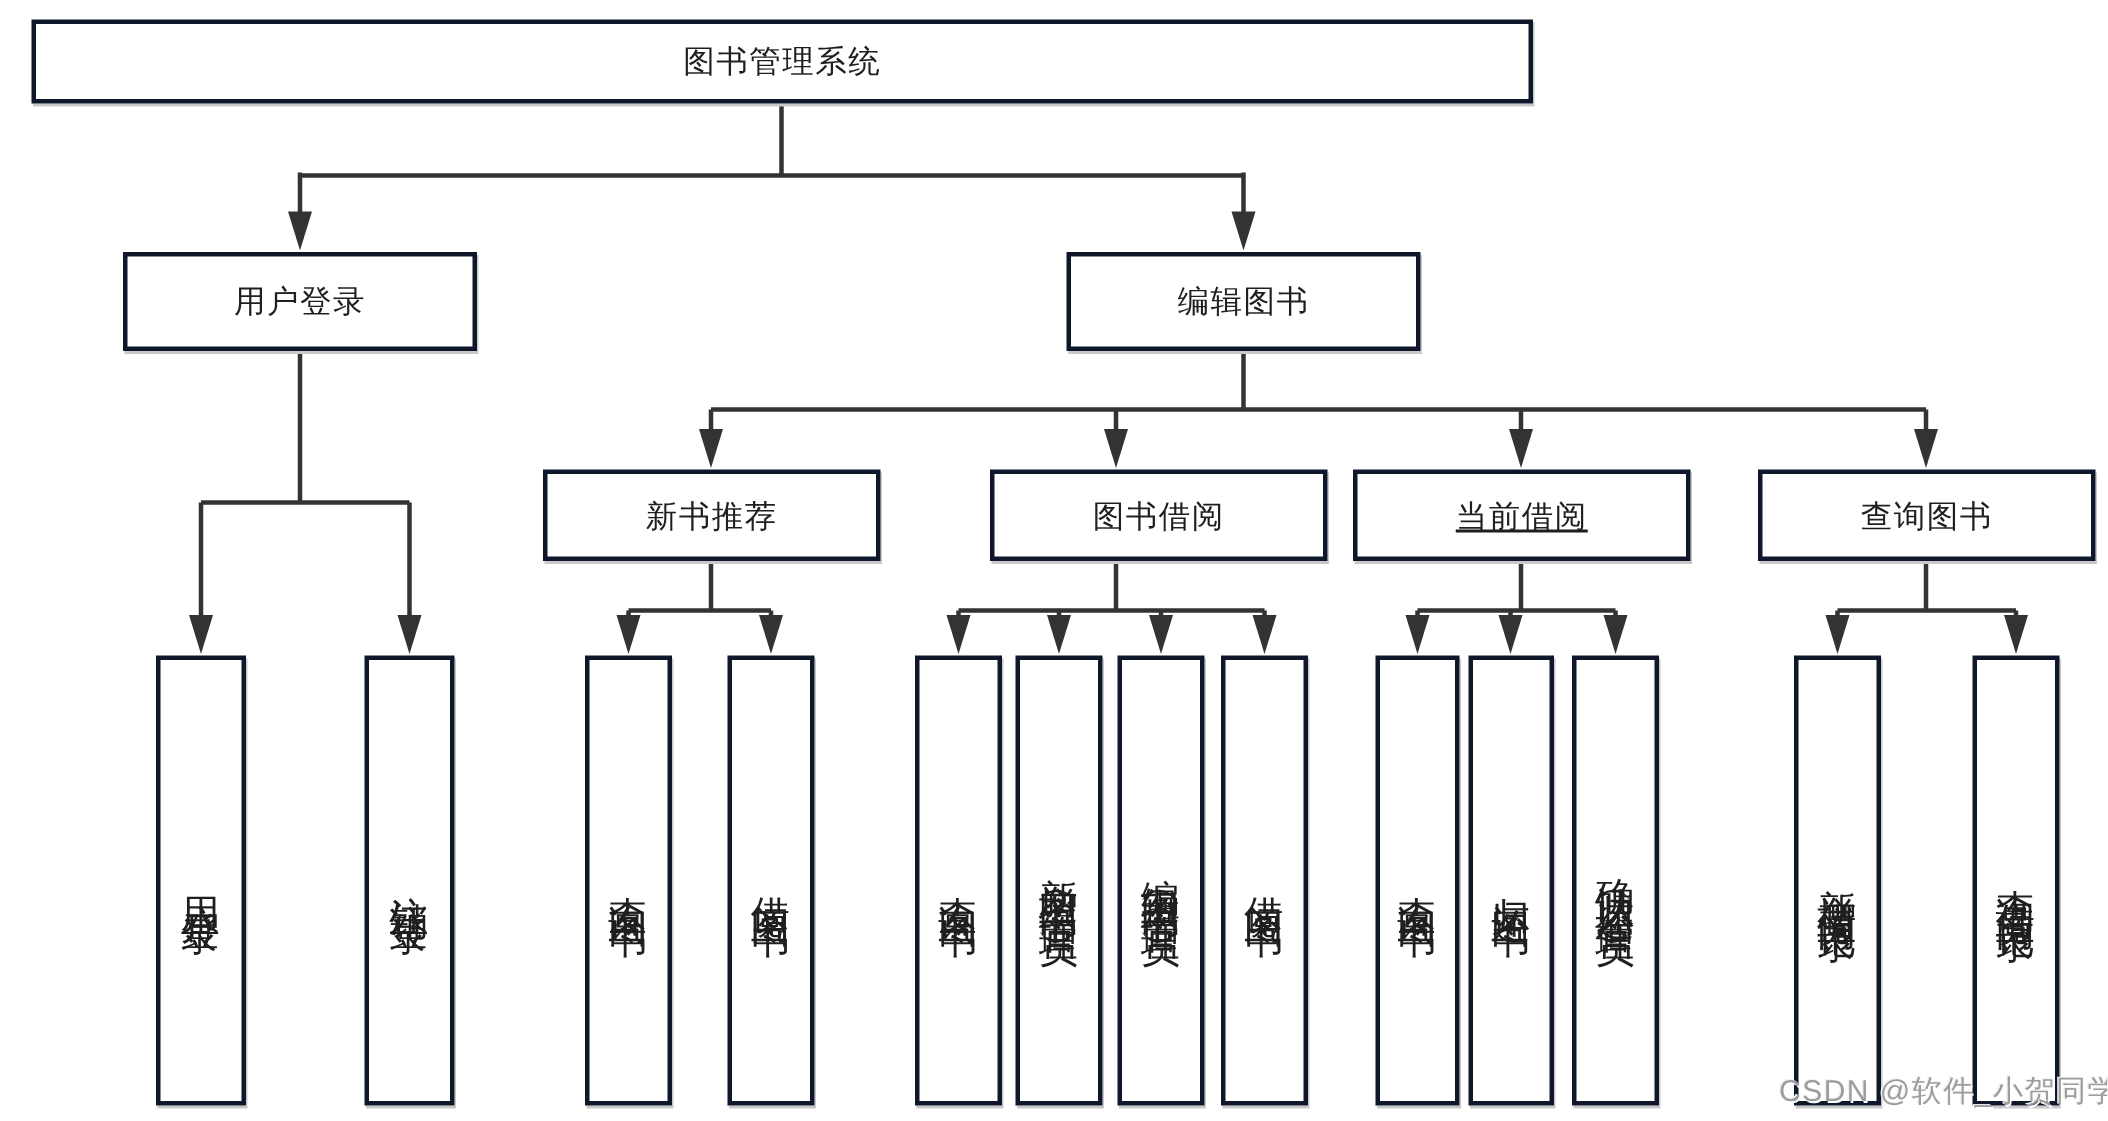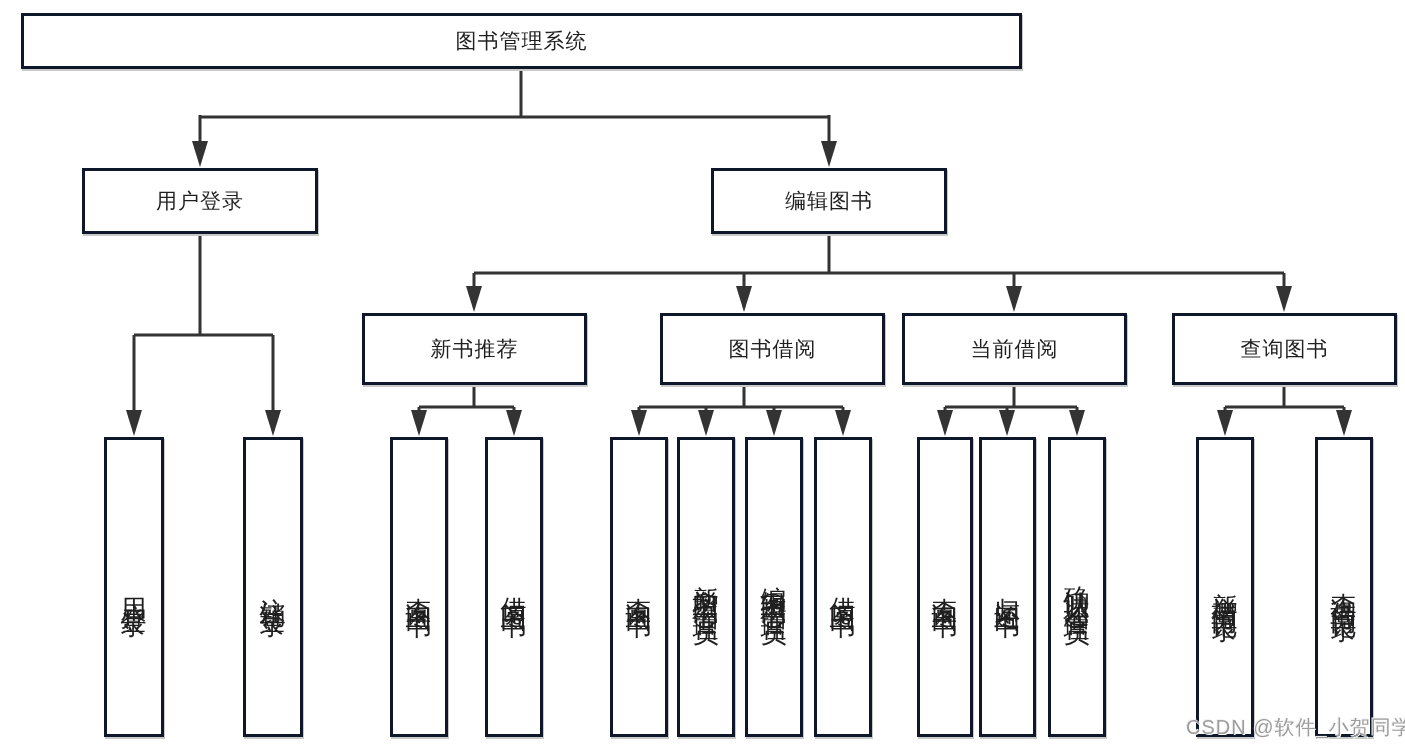--- a/index.html
+++ b/index.html
@@ -37,21 +37,21 @@
     width: 1001px; height: 56px;
     font-size: 21px;
     letter-spacing: 1px;
   }
   .node-l1 {
     top: 168px; height: 66px; width: 236px;
     font-size: 21px;
     letter-spacing: 1px;
   }
   .node-l2 {
-    top: 313px; height: 72px; width: 225px;
+    top: 313px; height: 61px; width: 225px;
     font-size: 21px;
     letter-spacing: 1px;
   }
   .node-leaf {
     top: 437px; height: 300px;
     font-size: 26px;
   }
   .vlabel {
     writing-mode: vertical-rl;
     line-height: 1;
@@ -134,21 +134,21 @@
   <div class="node node-l1" style="left:711px;">
     <span>编辑图书</span>
   </div>
 
   <div class="node node-l2" style="left:362px;">
     <span>新书推荐</span>
   </div>
   <div class="node node-l2" style="left:660px;">
     <span>图书借阅</span>
   </div>
-  <div class="node node-l2" style="left:902px;">
+  <div class="node node-l2" style="left:902px;text-decoration:underline;">
     <span>当前借阅</span>
   </div>
   <div class="node node-l2" style="left:1172px;">
     <span>查询图书</span>
   </div>
 
   <div class="node node-leaf" style="left:104px;width:60px;">
     <span class="vlabel">用户登录</span>
   </div>
   <div class="node node-leaf" style="left:243px;width:60px;">

